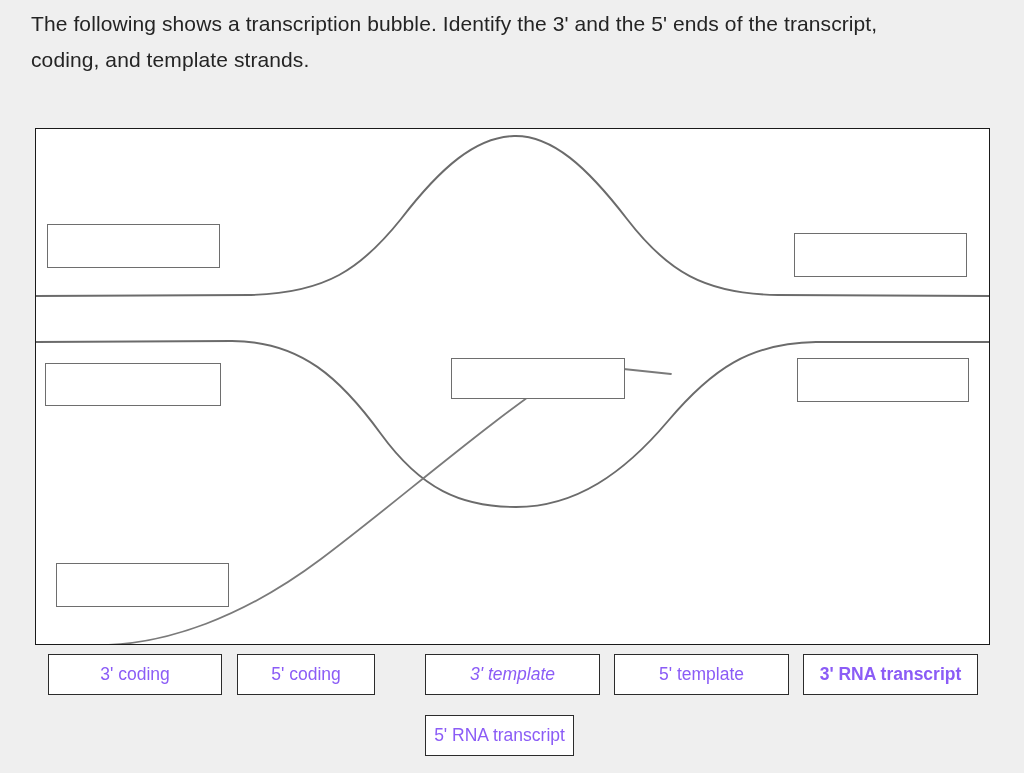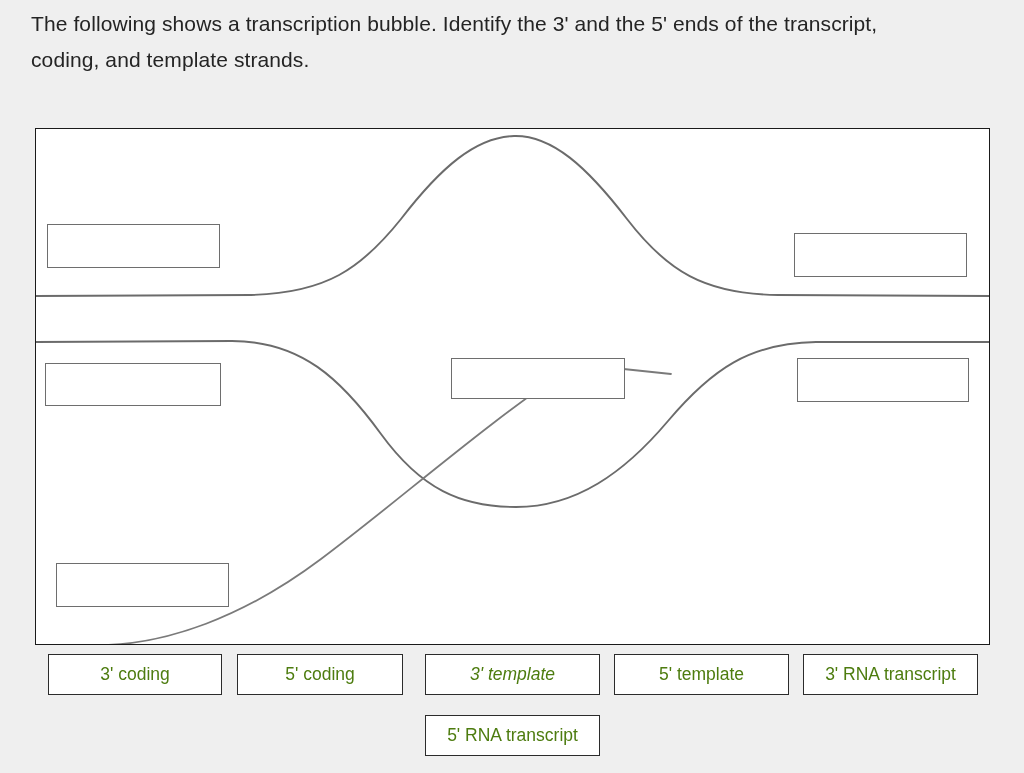--- a/index.html
+++ b/index.html
@@ -78,32 +78,32 @@
 
   
   .option-tile {
     position: absolute;
     box-sizing: border-box;
     background: #ffffff;
     border: 1.5px solid #2b2b2b;
     height: 41px;
     text-align: center;
     font-size: 17.5px;
-    color: #4d7c0f;
+    color: #8b5cf6;
     line-height: 38px;
     cursor: pointer;
     user-select: none;
     white-space: nowrap;
   }
   #option-0 { left: 48px;  top: 654px; width: 174px; }
-  #option-1 { left: 237px; top: 654px; width: 166px; }
+  #option-1 { left: 237px; top: 654px; width: 138px; }
   #option-2 { left: 425px; top: 654px; width: 175px; font-style: italic; }
   #option-3 { left: 614px; top: 654px; width: 175px; }
-  #option-4 { left: 803px; top: 654px; width: 175px; }
-  #option-5 { left: 425px; top: 715px; width: 175px; }
+  #option-4 { left: 803px; top: 654px; width: 175px; font-weight: bold; }
+  #option-5 { left: 425px; top: 715px; width: 149px; }
 </style>
 </head>
 <body>
 
 <div id="question-prompt">The following shows a transcription bubble. Identify the 3' and the 5' ends of the transcript, coding, and template strands.</div>
 
 <div id="diagram-frame">
 
   <svg id="diagram-svg" viewBox="0 0 955 517" preserveAspectRatio="none">
 

